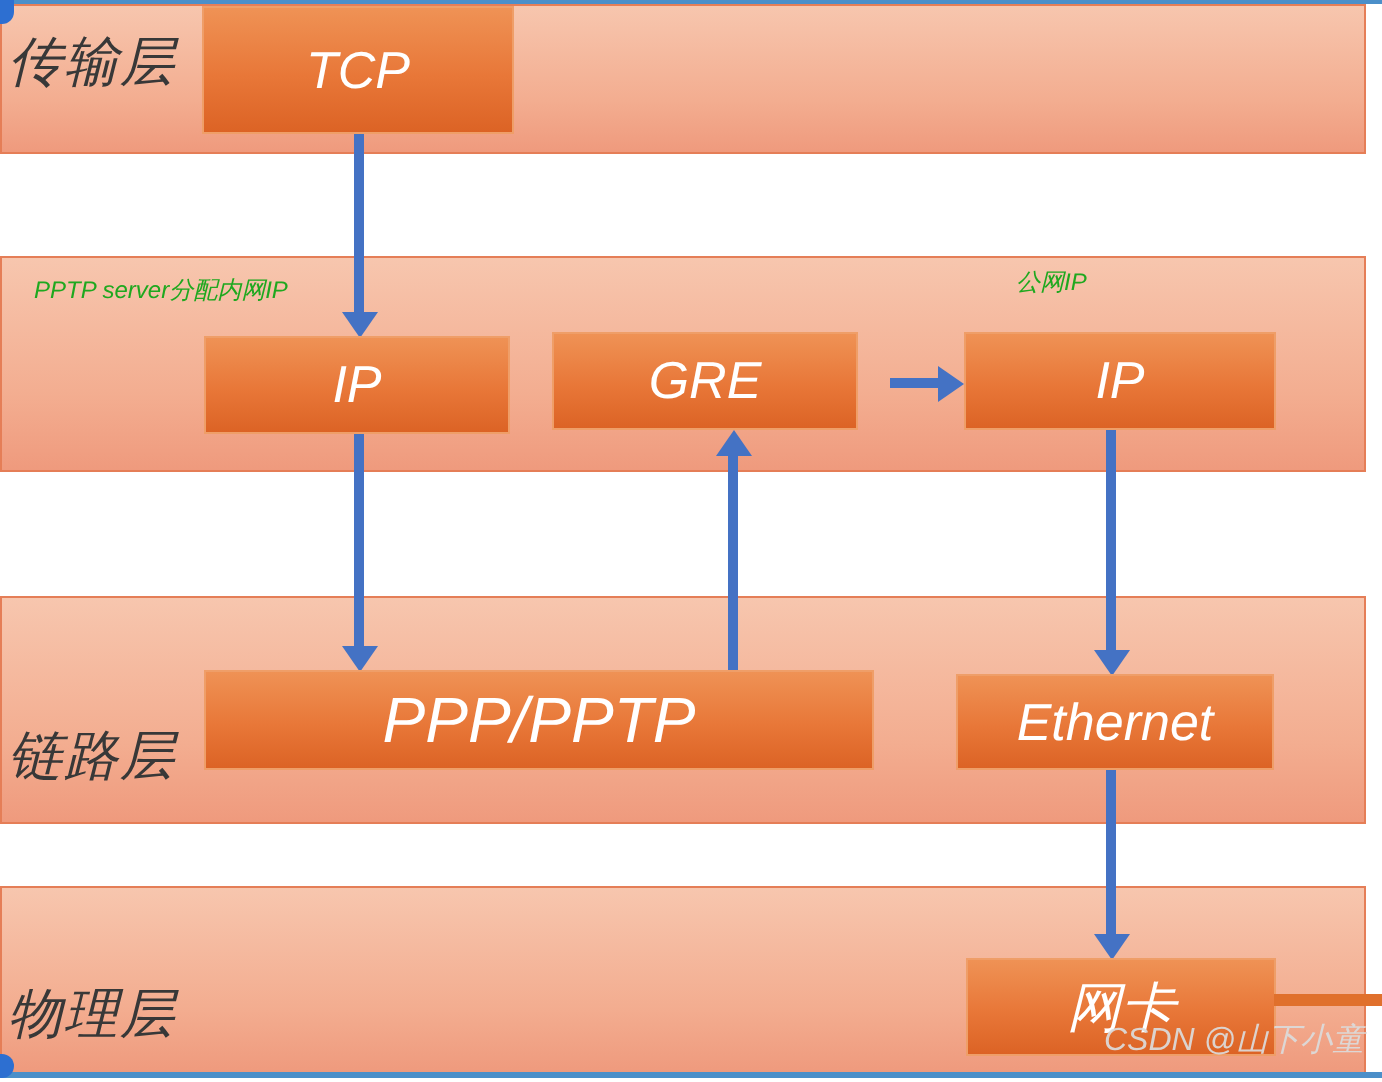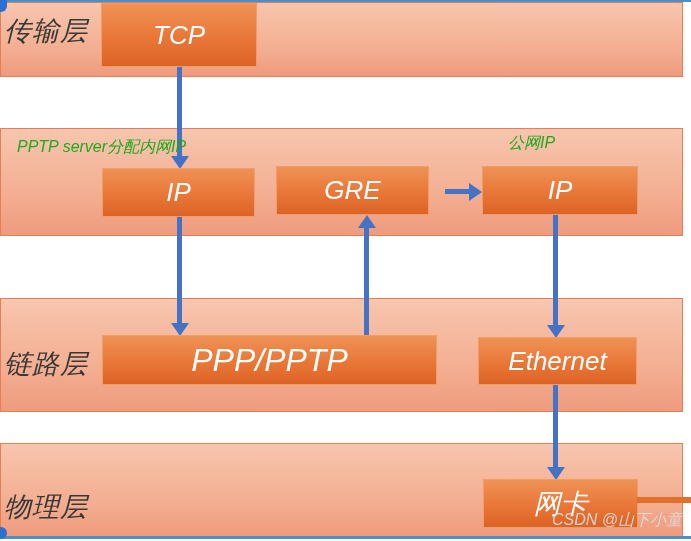--- a/index.html
+++ b/index.html
@@ -20,42 +20,42 @@
   #band-network   { top:128px; height:108px; }
   #band-link      { top:298px; height:114px; }
   #band-physical  { top:443px; height:94px; }
 
   .layer-label {
     position:absolute; left:4px; font-size:27px; color:var(--label_dark);
     letter-spacing:1px; white-space:nowrap;
   }
   #label-transport { top:13px; }
   #label-network   { top:176px; }
-  #label-link      { top:346px; }
+  #label-link      { top:360px; }
   #label-physical  { top:489px; }
 
   
   .pbox {
     position:absolute; box-sizing:border-box;
     background:linear-gradient(180deg, var(--box_top) 0%, #e87738 55%, var(--box_bottom) 100%);
     border:1px solid #ef9e68;
     color:#ffffff; font-size:26px;
     display:flex; align-items:center; justify-content:center;
     white-space:nowrap;
   }
   #box-tcp      { left:101px; top:3px;   width:156px; height:64px; }
   #box-ip-inner { left:102px; top:168px; width:153px; height:49px; }
   #box-gre      { left:276px; top:166px; width:153px; height:49px; }
   #box-ip-outer { left:482px; top:166px; width:156px; height:49px; }
   #box-ppp      { left:102px; top:335px; width:335px; height:50px; font-size:32px; }
   #box-eth      { left:478px; top:337px; width:159px; height:48px; }
   #box-nic      { left:483px; top:479px; width:155px; height:49px; font-size:27px; }
 
   
-  .note { position:absolute; color:var(--annotation_green); font-size:16px; white-space:nowrap; }
+  .note { position:absolute; color:var(--annotation_green); font-size:12px; white-space:nowrap; }
   #note-private { left:17px;  top:137px; }
   #note-public  { left:508px; top:133px; }
 
   
   .vline { position:absolute; width:5px;  background:var(--arrow); }
   .hline { position:absolute; height:5px; background:var(--arrow); }
   .head-down  { position:absolute; width:0; height:0;
     border-left:9px solid transparent; border-right:9px solid transparent;
     border-top:13px solid var(--arrow); }
   .head-up    { position:absolute; width:0; height:0;

